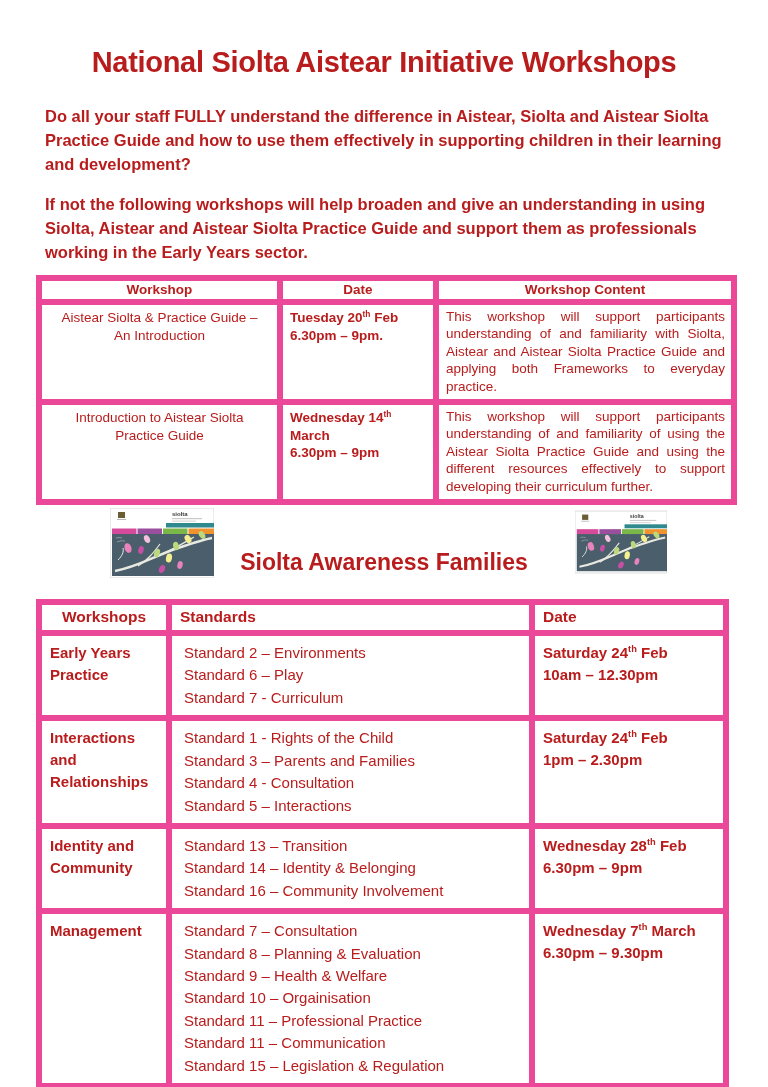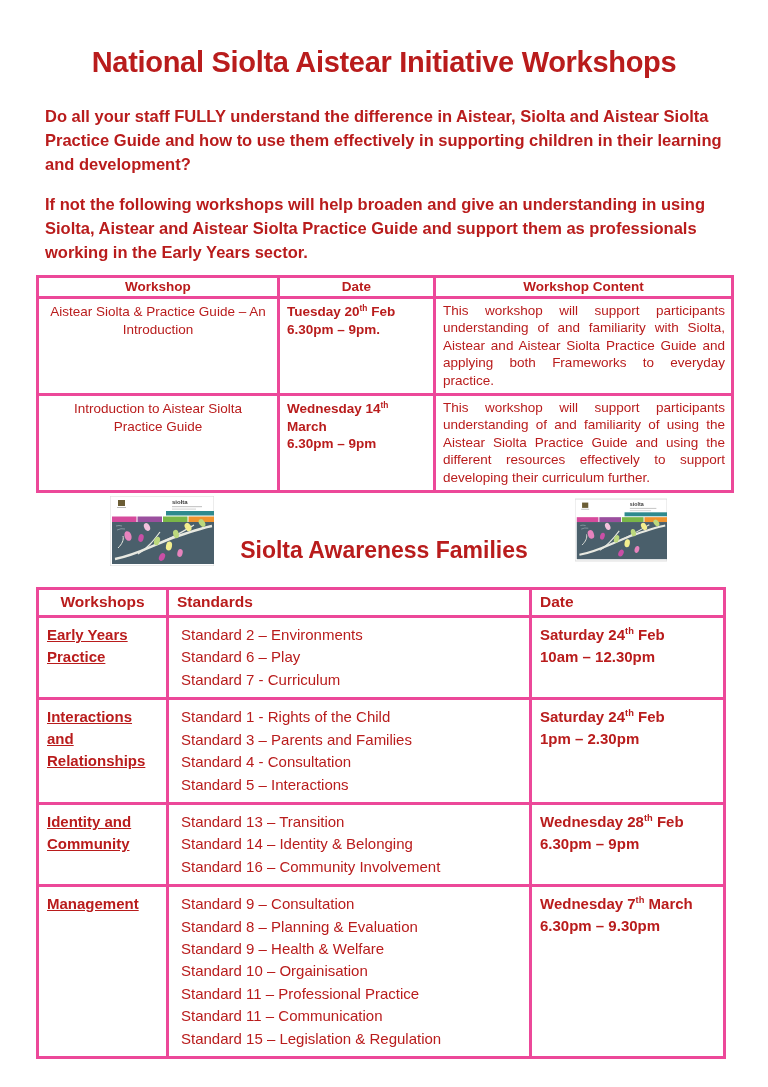--- a/index.html
+++ b/index.html
@@ -24,21 +24,21 @@
   .intro { margin: 0 45px; }
   .intro p {
     font-size: 16.5px;
     font-weight: 700;
     line-height: 24px;
   }
   .intro p.first { margin-top: 25px; }
   .intro p.second { margin-top: 16px; }
 
   table { border-collapse: collapse; background: #fff; }
-  td, th { border: 3px solid #ec4899; vertical-align: top; }
+  td, th { border: 6px solid #ec4899; vertical-align: top; }
 
   
   .t1 { margin: 11px 0 0 36px; width: 695px; font-size: 13.5px; table-layout: fixed; }
   .t1 th { font-weight: 700; text-align: center; padding: 1px 4px 2px; font-size: 13.5px; }
   .t1 .c-workshop { width: 241px; }
   .t1 .c-date    { width: 156px; }
   .t1 .c-content { width: 298px; }
   .t1 td.cell-workshop { text-align: center; padding: 4px 10px; line-height: 17.5px; }
   .t1 td.cell-date { font-weight: 700; padding: 4px 4px 4px 7px; line-height: 17.5px; }
   .t1 td.cell-content { text-align: justify; padding: 3px 6px 4px 7px; line-height: 17.4px; }
@@ -59,21 +59,21 @@
     font-size: 23px;
     font-weight: 700;
   }
 
   
   .t2 { margin: 0 0 0 36px; width: 687px; font-size: 15px; table-layout: fixed; }
   .t2 th { font-weight: 700; font-size: 15.5px; padding: 3px 8px 4px; text-align: left; }
   .t2 th.c-workshops { text-align: center; width: 130px; }
   .t2 th.c-standards { width: 363px; }
   .t2 th.c-date2     { width: 194px; }
-  .t2 td.cell-group { font-weight: 700; padding: 6px 8px; line-height: 22px; text-decoration: underline; }
+  .t2 td.cell-group { font-weight: 700; padding: 6px 8px; line-height: 22px; }
   .t2 td.cell-standards { padding: 6px 12px; line-height: 22.4px; }
   .t2 td.cell-date2 { font-weight: 700; padding: 6px 8px; line-height: 22px; }
 
   
   .booking { margin: 34px 45px 0; font-size: 15.5px; font-weight: 700; line-height: 24px; }
 </style>
 </head>
 <body>
 
 <div class="page">
@@ -205,21 +205,21 @@
         <td class="cell-standards">
           <div>Standard 13 – Transition</div>
           <div>Standard 14 – Identity &amp; Belonging</div>
           <div>Standard 16 – Community Involvement</div>
         </td>
         <td class="cell-date2"><span>Wednesday 28</span><sup class="ord">th</sup><span> Feb</span><br><span>6.30pm – 9pm</span></td>
       </tr>
       <tr>
         <td class="cell-group">Management</td>
         <td class="cell-standards">
-          <div>Standard  9 – Consultation</div>
+          <div>Standard  7 – Consultation</div>
           <div>Standard 8 – Planning &amp; Evaluation</div>
           <div>Standard 9 – Health &amp; Welfare</div>
           <div>Standard 10 – Orgainisation</div>
           <div>Standard 11 – Professional Practice</div>
           <div>Standard 11 – Communication</div>
           <div>Standard 15 – Legislation &amp; Regulation</div>
         </td>
         <td class="cell-date2"><span>Wednesday 7</span><sup class="ord">th</sup><span> March</span><br><span>6.30pm – 9.30pm</span></td>
       </tr>
     </tbody>

